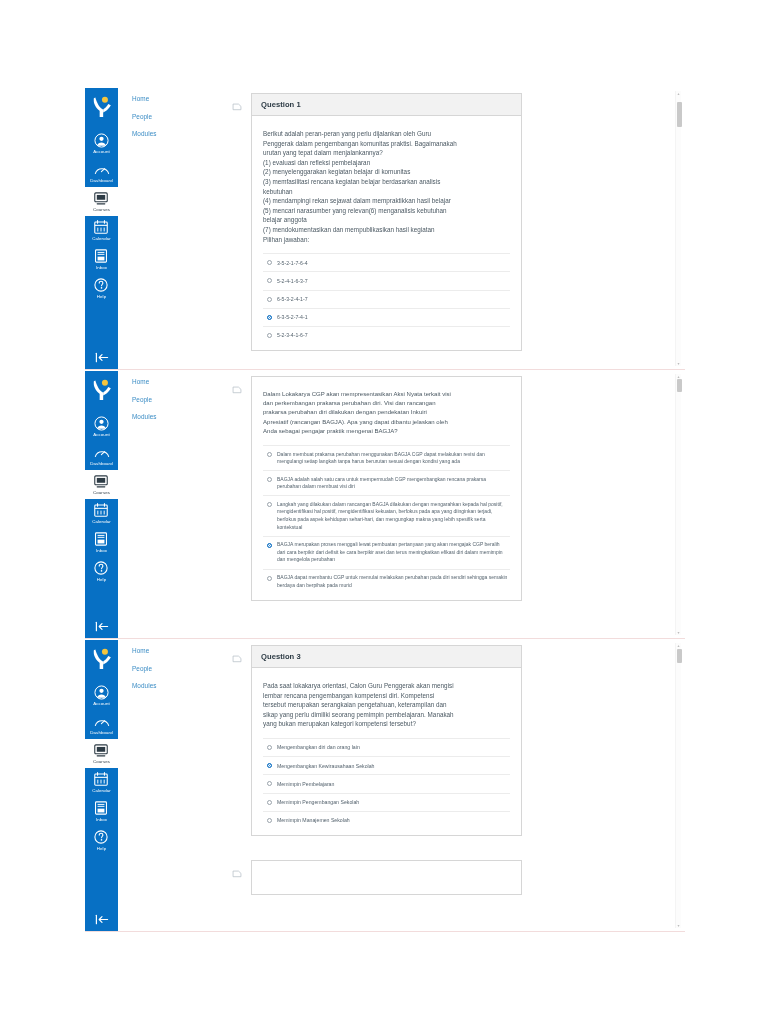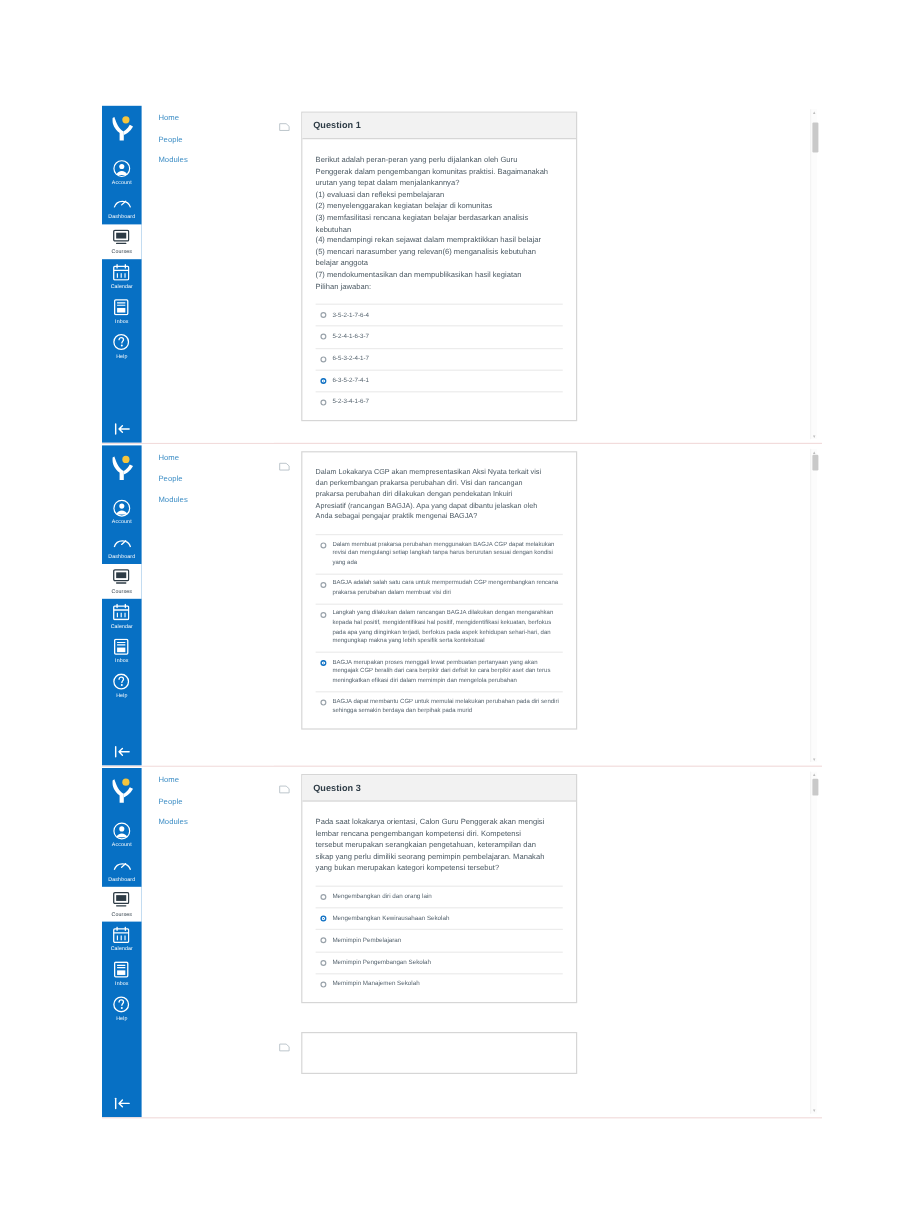--- a/index.html
+++ b/index.html
@@ -122,21 +122,21 @@
   .flag-icon {
     position: absolute;
     left: -19px;
     top: 6px;
     width: 10px; height: 10px;
   }
 
   .question {
     border: 1px solid #d6d6d6;
     background: #ffffff;
-    width: 230px;
+    width: 271px;
   }
   .q-header {
     background: #f2f2f2;
     border-bottom: 1px solid #d6d6d6;
     padding: 6px 9px 6px 9px;
     font-size: 7.6px;
     font-weight: bold;
     color: #2d3b45;
     letter-spacing: .05px;
   }

